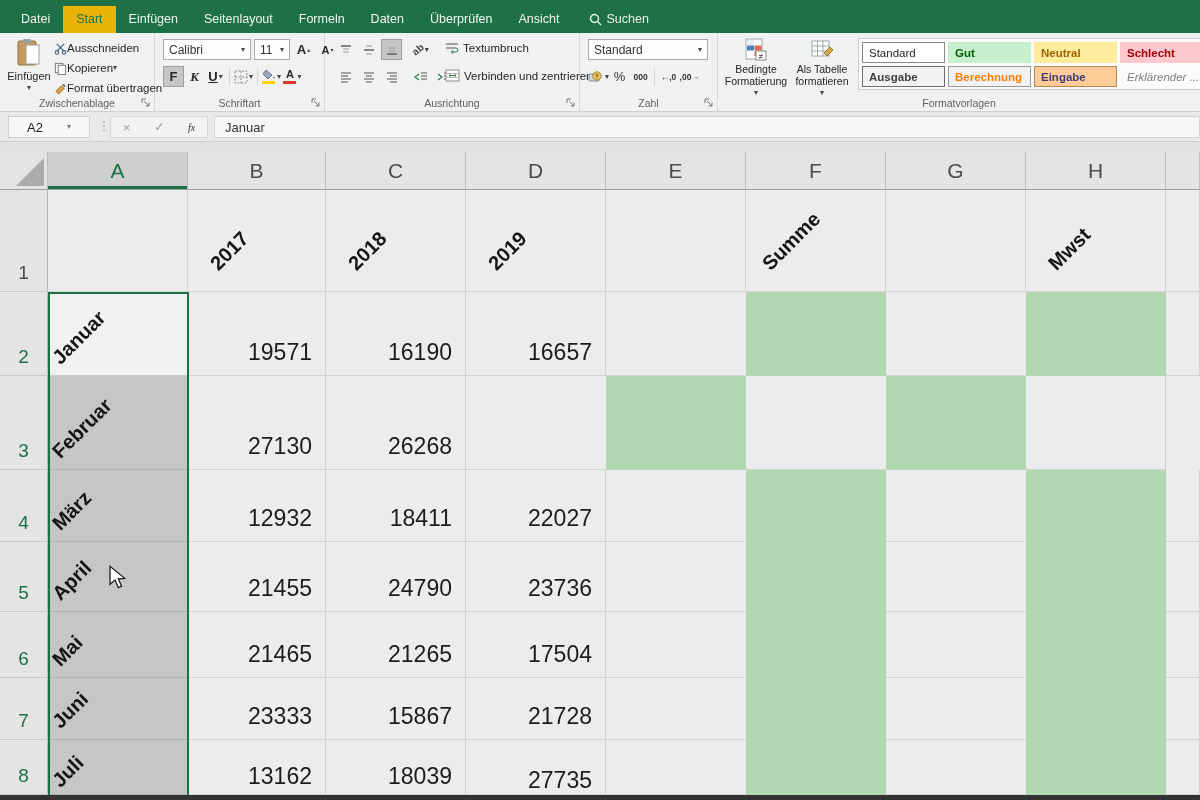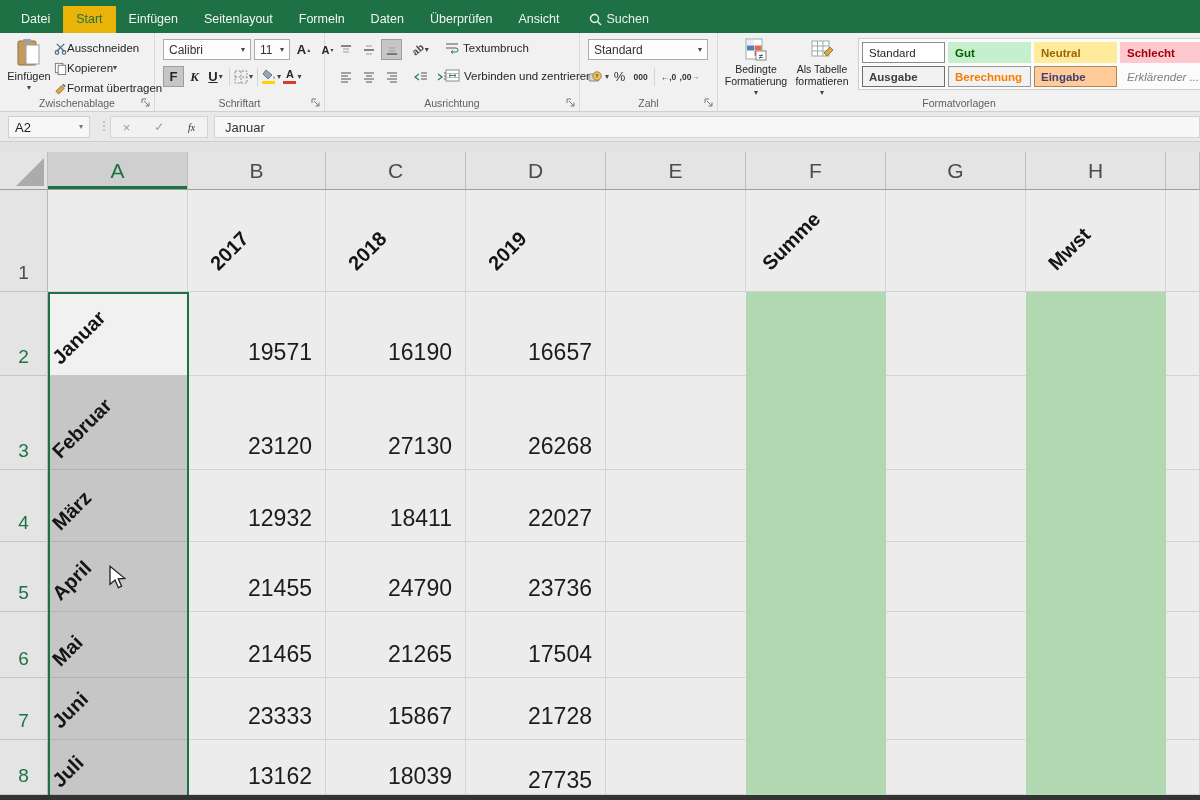--- a/index.html
+++ b/index.html
@@ -63,21 +63,21 @@
   .gallery { position:absolute; left:140px; top:5px; width:352px; height:52px; background:#fbfbfb; border:1px solid #cfcfcf; display:grid; grid-template-columns:repeat(4,83px); grid-template-rows:21px 21px; gap:3px; padding:3px; }
   .gcell { font-size:11.5px; font-weight:700; display:flex; align-items:center; padding-left:6px; border:1px solid transparent; }
   .g0 { border:1px solid #8a8a8a; box-shadow:inset 0 0 0 2px #ffffff; font-weight:400; }
   .g4 { border:1px solid #6e6e6e; }
   .g5 { border:1px solid #9a9a9a; }
   .g6 { border:1px solid #b08650; }
   .g7 { font-style:italic; font-weight:400; }
 
   
   .fbar { position:absolute; left:0; top:112px; width:1200px; height:30px; background:#e9e9e9; border-bottom:1px solid #cfcfcf; }
-  .namebox { position:absolute; left:8px; top:4px; width:82px; height:22px; background:#f7f7f7; border:1px solid #cfcfcf; display:flex; align-items:center; padding:0 6px; font-size:13px; color:#222; }
+  .namebox { position:absolute; left:8px; top:4px; width:82px; height:22px; background:#f7f7f7; border:1px solid #cfcfcf; display:flex; align-items:center; padding:0 18px; font-size:13px; color:#222; }
   .namebox .caret { margin-left:auto; color:#777; }
   .fdots { position:absolute; left:98px; top:7px; color:#9a9a9a; font-size:12px; }
   .fbtns { position:absolute; left:110px; top:4px; width:98px; height:22px; background:#f2f2f2; border:1px solid #d4d4d4; display:flex; align-items:center; justify-content:space-around; }
   .fx { font-style:italic; font-family:"Liberation Serif",serif; font-size:10px; color:#333; }
   .ffield { position:absolute; left:214px; top:4px; right:0; height:22px; background:#f7f7f7; border:1px solid #d4d4d4; display:flex; align-items:center; padding:0 10px; font-size:13px; color:#333; }
 
   .gapstrip { position:absolute; left:0; top:142px; width:1200px; height:10px; background:#e2e2e2; }
 
   
   .sheet { position:absolute; left:0; top:152px; width:1200px; height:648px; overflow:hidden; background:#ececec; }
@@ -501,21 +501,20 @@
       <div class="c"></div>
     </div>
 
     <div class="r" style="height:94px">
       <div class="rh">
           <span>3</span>
         </div>
       <div class="c aSel">
           <span class="rot rotm">Februar</span>
         </div>
-      <div class="c num">23120</div>
       <div class="c num">27130</div>
       <div class="c num">26268</div>
       <div class="c noR"></div>
       <div class="c green"></div>
       <div class="c noR"></div>
       <div class="c green"></div>
       <div class="c"></div>
     </div>
 
     <div class="r" style="height:72px">

